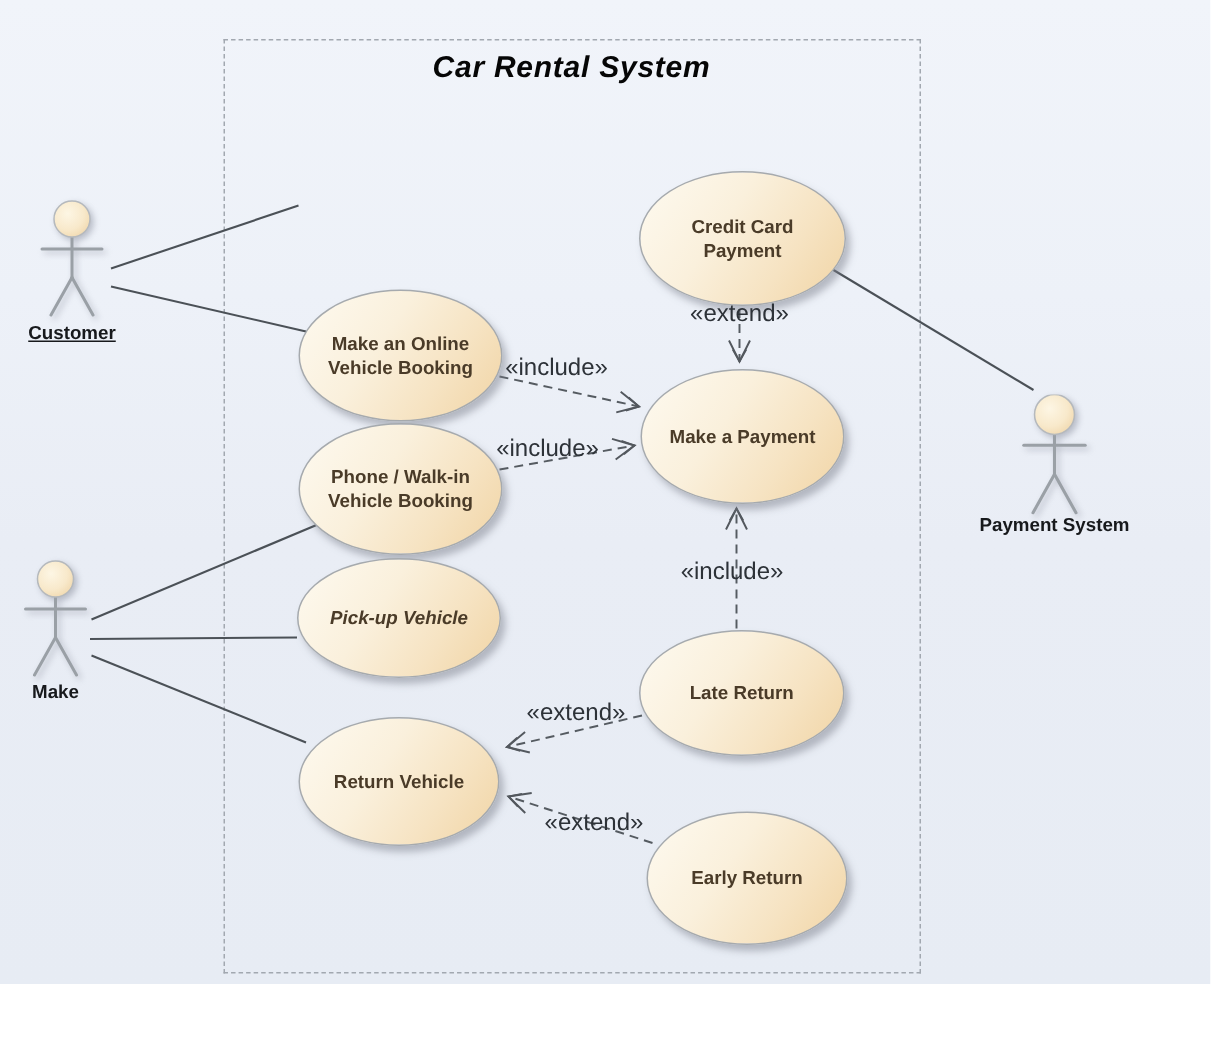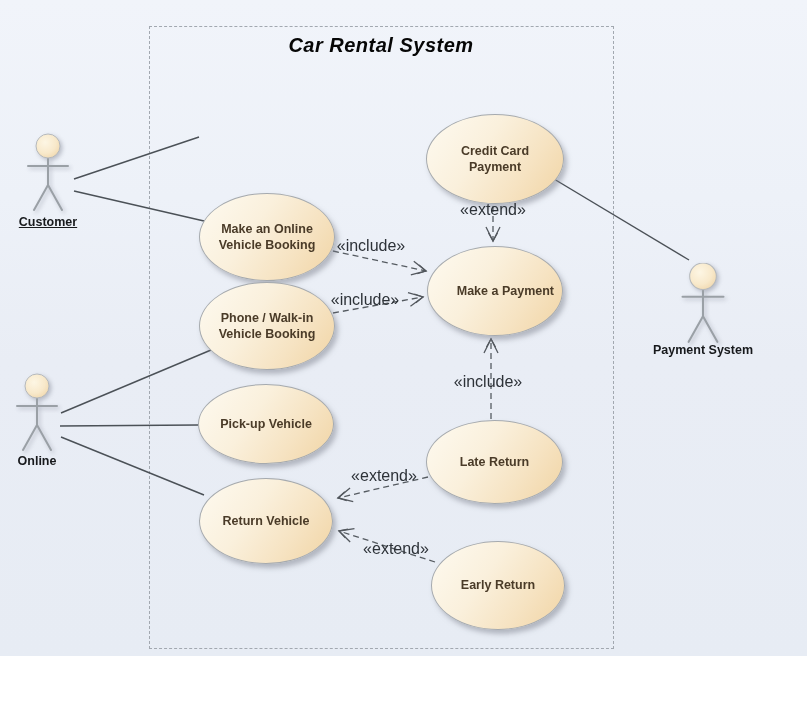--- a/index.html
+++ b/index.html
@@ -32,24 +32,24 @@
     display:flex;align-items:center;justify-content:center;
     text-align:center;
   }
   .uc span{
     font-size:12.5px;font-weight:bold;color:#4a3b28;line-height:1.3;
     padding:0 8px;
   }
   #uc-register{left:198px;top:89px;width:134px;height:84px;}
   #uc-online{left:199px;top:193px;width:134px;height:86px;justify-content:flex-end;}
   #uc-phone{left:199px;top:282px;width:134px;height:86px;}
-  #uc-pickup{left:198px;top:384px;width:134px;height:78px;}
+  #uc-pickup{left:198px;top:372px;width:134px;height:78px;font-style:italic;}
   #uc-return{left:199px;top:478px;width:132px;height:84px;}
   #uc-credit{left:426px;top:114px;width:136px;height:88px;}
-  #uc-payment{left:427px;top:246px;width:134px;height:88px;justify-content:flex-end;}
+  #uc-payment{left:427px;top:246px;width:134px;height:88px;}
   #uc-late{left:426px;top:420px;width:135px;height:82px;}
   #uc-early{left:431px;top:541px;width:132px;height:87px;}
   
   .actor{position:absolute;filter:drop-shadow(2px 2px 2px rgba(120,125,140,.45));}
   .actor line{stroke:#9aa0a6;stroke-width:2;stroke-linecap:round;}
   #actor-customer{left:22px;top:133px;}
   #actor-staff{left:11px;top:373px;}
   #actor-payment-system{left:676px;top:263px;}
   .actor-label{
     position:absolute;transform:translate(-50%,-50%);
@@ -144,21 +144,21 @@
   </svg>
   <span class="actor-label" id="lbl-customer">Customer</span>
 
   <svg class="actor" id="actor-staff" width="52" height="84" viewBox="0 0 52 84">
     <line x1="26" y1="25" x2="26" y2="52"></line>
     <line x1="6" y1="33" x2="46" y2="33"></line>
     <line x1="26" y1="52" x2="12" y2="77"></line>
     <line x1="26" y1="52" x2="40" y2="77"></line>
     <circle cx="26" cy="13" r="12" fill="url(#headGrad)" stroke="#b5b9bd"></circle>
   </svg>
-  <span class="actor-label" id="lbl-staff">Online</span>
+  <span class="actor-label" id="lbl-staff">Make</span>
 
   <svg class="actor" id="actor-payment-system" width="54" height="86" viewBox="0 0 52 84">
     <line x1="26" y1="25" x2="26" y2="52"></line>
     <line x1="6" y1="33" x2="46" y2="33"></line>
     <line x1="26" y1="52" x2="12" y2="77"></line>
     <line x1="26" y1="52" x2="40" y2="77"></line>
     <circle cx="26" cy="13" r="13" fill="url(#headGrad)" stroke="#b5b9bd"></circle>
   </svg>
   <span class="actor-label" id="lbl-payment-system">Payment System</span>
 

